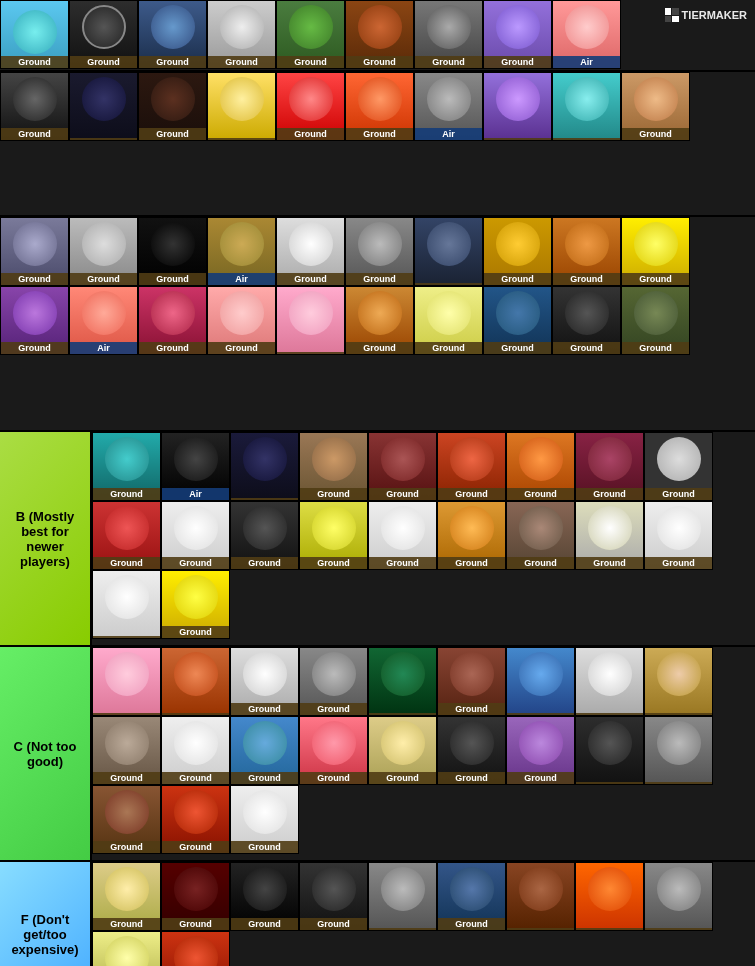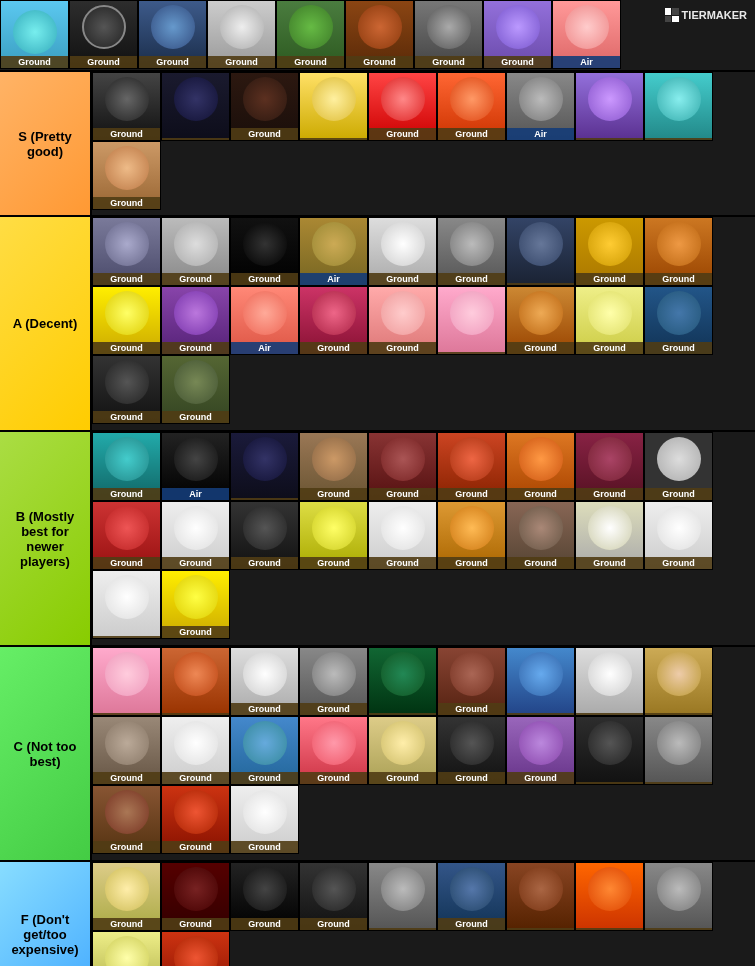--- a/index.html
+++ b/index.html
@@ -171,21 +171,20 @@
         <div class="char-label ground">Ground</div>
       </div>
       <div class="char-cell" style="background:linear-gradient(180deg,#ff9999,#dd6666);">
         <div style="width:44px;height:44px;border-radius:50%;margin:4px auto 0;background:radial-gradient(circle,#ffcccc,#ee8888);"></div>
         <div class="char-label air">Air</div>
       </div>
     </div>
   </div>
 
   <div class="tier-row" style="min-height:145px;">
-    <div class="tier-label tier-s">S (Pretty good)</div>
     <div class="tier-content">
       <div class="char-cell" style="background:linear-gradient(180deg,#444,#111);">
         <div style="width:44px;height:44px;border-radius:50%;margin:4px auto 0;background:radial-gradient(circle,#666,#222);"></div>
         <div class="char-label ground">Ground</div>
       </div>
       <div class="char-cell" style="background:linear-gradient(180deg,#1a1a2e,#0d0d1a);">
         <div style="width:44px;height:44px;border-radius:50%;margin:4px auto 0;background:radial-gradient(circle,#333366,#111133);"></div>
         <div class="char-label ground"></div>
       </div>
       <div class="char-cell" style="background:linear-gradient(180deg,#2c1810,#1a0e0a);">
@@ -218,21 +217,20 @@
       </div>
 
       <div class="char-cell" style="background:linear-gradient(180deg,#cc9966,#996633);">
         <div style="width:44px;height:44px;border-radius:50%;margin:4px auto 0;background:radial-gradient(circle,#eebb88,#bb7744);"></div>
         <div class="char-label ground">Ground</div>
       </div>
     </div>
   </div>
 
   <div class="tier-row" style="min-height:215px;">
-    <div class="tier-label tier-a">A (Decent)</div>
     <div class="tier-content">
 
       <div class="char-cell" style="background:linear-gradient(180deg,#7a7a9a,#4a4a6a);">
         <div style="width:44px;height:44px;border-radius:50%;margin:4px auto 0;background:radial-gradient(circle,#aaaacc,#666688);"></div>
         <div class="char-label ground">Ground</div>
       </div>
       <div class="char-cell" style="background:linear-gradient(180deg,#bbb,#888);">
         <div style="width:44px;height:44px;border-radius:50%;margin:4px auto 0;background:radial-gradient(circle,#ddd,#aaa);"></div>
         <div class="char-label ground">Ground</div>
       </div>
@@ -395,21 +393,21 @@
       </div>
 
       <div class="char-cell" style="background:linear-gradient(180deg,#ffee00,#ccaa00);">
         <div style="width:44px;height:44px;border-radius:50%;margin:4px auto 0;background:radial-gradient(circle,#ffff44,#ddcc00);"></div>
         <div class="char-label ground">Ground</div>
       </div>
     </div>
   </div>
 
   <div class="tier-row" style="min-height:215px;">
-    <div class="tier-label tier-c">C (Not too best)</div>
+    <div class="tier-label tier-c">C (Not too good)</div>
     <div class="tier-content">
       <div class="char-cell" style="background:linear-gradient(180deg,#ffaacc,#dd7799);">
         <div style="width:44px;height:44px;border-radius:50%;margin:4px auto 0;background:radial-gradient(circle,#ffccdd,#ee99bb);"></div>
         <div class="char-label ground"></div>
       </div>
       <div class="char-cell" style="background:linear-gradient(180deg,#cc6633,#993300);">
         <div style="width:44px;height:44px;border-radius:50%;margin:4px auto 0;background:radial-gradient(circle,#ee8855,#bb4411);"></div>
         <div class="char-label ground"></div>
       </div>
       <div class="char-cell" style="background:linear-gradient(180deg,#dddddd,#aaaaaa);">

